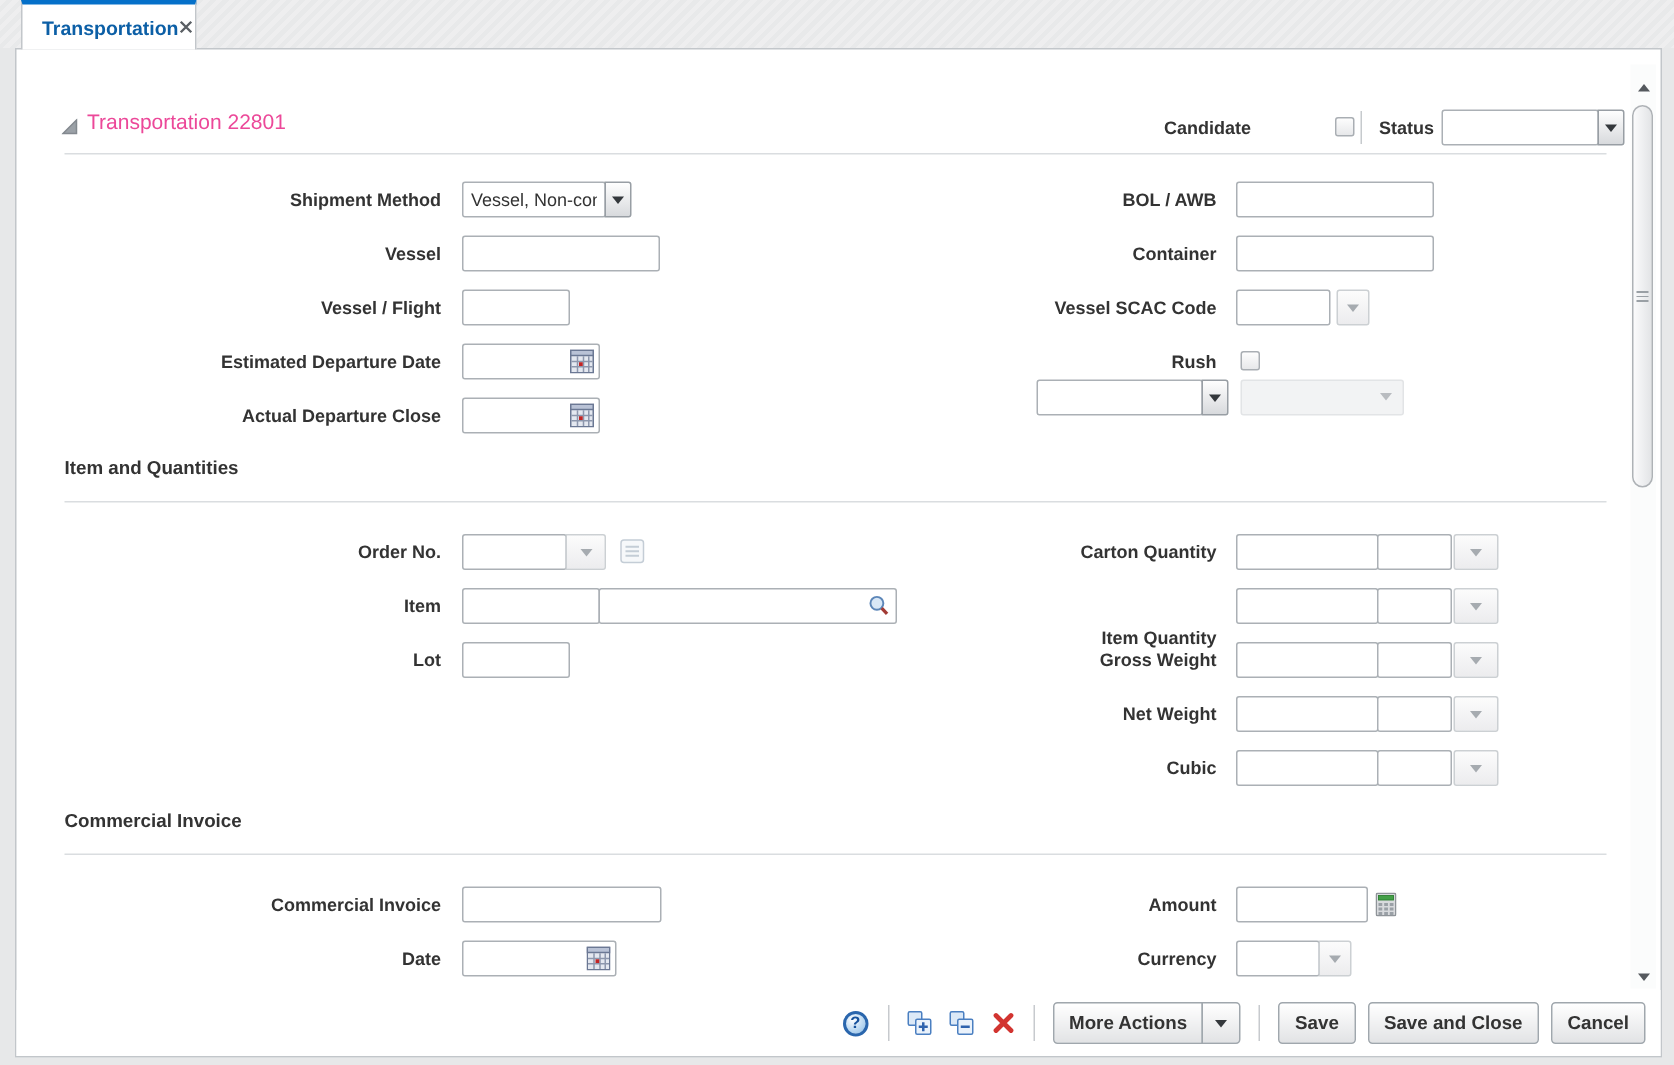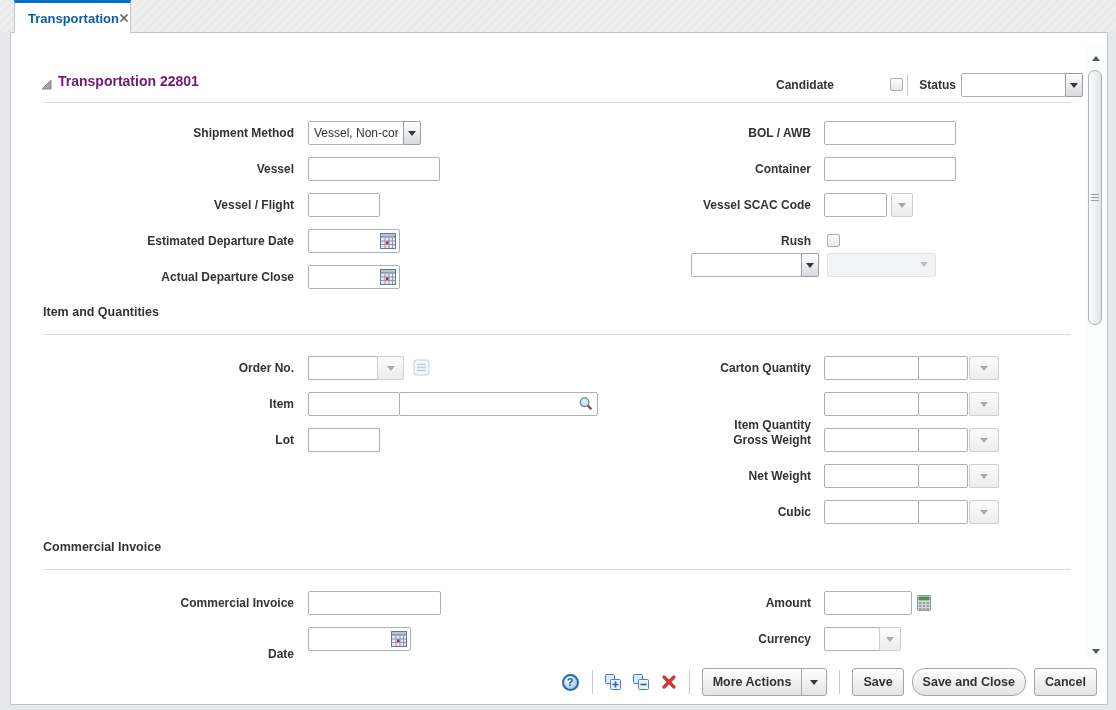--- a/index.html
+++ b/index.html
@@ -93,21 +93,21 @@
   </div>
 </div>
 
 <div class="panel">
 
   <span class="ic" style="position:absolute;left:30px;top:46px;">
     <svg width="11" height="11" viewBox="0 0 11 11">
         <polygon points="10,1 10,10 1,10" fill="#9ba1a7" stroke="#83898f" stroke-width="1"></polygon>
       </svg>
   </span>
-  <div style="position:absolute;left:47px;top:40px;font-size:14px;font-weight:bold;color:#701a75;">Transportation 22801</div>
+  <div style="position:absolute;left:47px;top:40px;font-size:14px;font-weight:normal;color:#ec4899;">Transportation 22801</div>
 
   <div class="lbl" style="left:714px;top:40px;width:160px;text-align:center;">Candidate</div>
   <div class="chk" style="left:879px;top:45px;"></div>
   <div class="vsep" style="left:896px;top:41px;height:22px;"></div>
   <div class="lbl" style="left:867px;top:40px;width:78px;">Status</div>
   <input class="inp" style="left: 950px; top: 40px; width: 105px;" value="">
   <div class="combo-btn" style="left:1054px;top:40px;">
       <span class="arr"></span>
     </div>
 
@@ -232,21 +232,21 @@
   <div class="combo-btn dis wide sep" style="left:958px;top:467px;">
       <span class="arr"></span>
     </div>
 
   <div class="sec-title" style="top:507px;">Commercial Invoice</div>
   <div class="hline" style="top:536px;"></div>
 
   <div class="lbl lbl-l" style="top:558px;">Commercial Invoice</div>
   <input class="inp" style="left: 297px; top: 558px; width: 133px;" value="">
 
-  <div class="lbl lbl-l" style="top:594px;margin-top:15px;">Date</div>
+  <div class="lbl lbl-l" style="top:594px;">Date</div>
   <div class="wrapfield" style="left:297px;top:594px;width:103px;">
     <input value="" style="">
     <svg width="16" height="16" viewBox="0 0 16 16">
         <rect x="0.5" y="0.5" width="15" height="15" fill="#e4e8f0" stroke="#6b7894"></rect>
         <rect x="0.5" y="0.5" width="15" height="3.5" fill="#b9c2d6" stroke="#6b7894"></rect>
         <path d="M5 4.5 V15 M9 4.5 V15 M12.5 4.5 V15 M1 8 H15 M1 11.5 H15" stroke="#8d97ad" stroke-width="1" fill="none"></path>
         <rect x="6" y="8.5" width="2.5" height="2.5" fill="#c22525"></rect>
       </svg>
   </div>
 
@@ -304,21 +304,21 @@
     <div class="btn main-part" style="margin-left:12px;">
         <span>More Actions</span>
       </div>
     <div class="btn arrow-part">
         <span style="width:0;height:0;border-left:4px solid transparent;border-right:4px solid transparent;border-top:5px solid #34383c;"></span>
       </div>
     <div class="fsep" style="margin-left:12px;"></div>
     <div class="btn" style="margin-left:12px;">
         <span>Save</span>
       </div>
-    <div class="btn" style="margin-left:8px;border-radius:13px;">
+    <div class="btn" style="margin-left:8px;">
         <span>Save and Close</span>
       </div>
     <div class="btn" style="margin-left:8px;">
         <span>Cancel</span>
       </div>
   </div>
 
   <div class="scrollbar">
     <div class="sb-btn sb-up">
         <span class="tri-up"></span>

